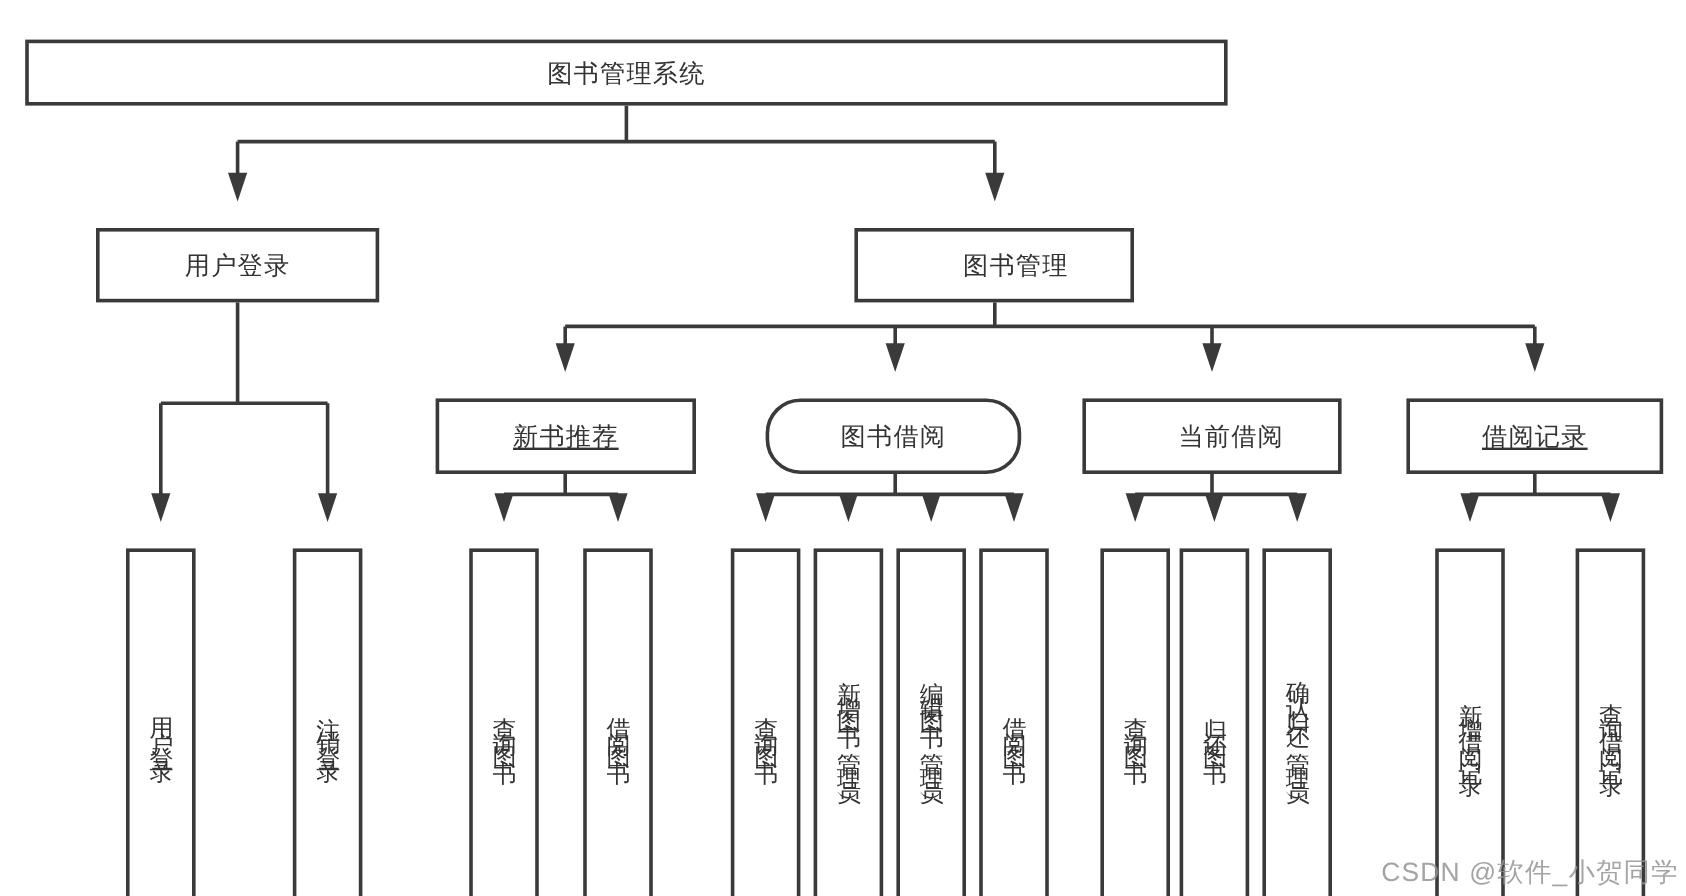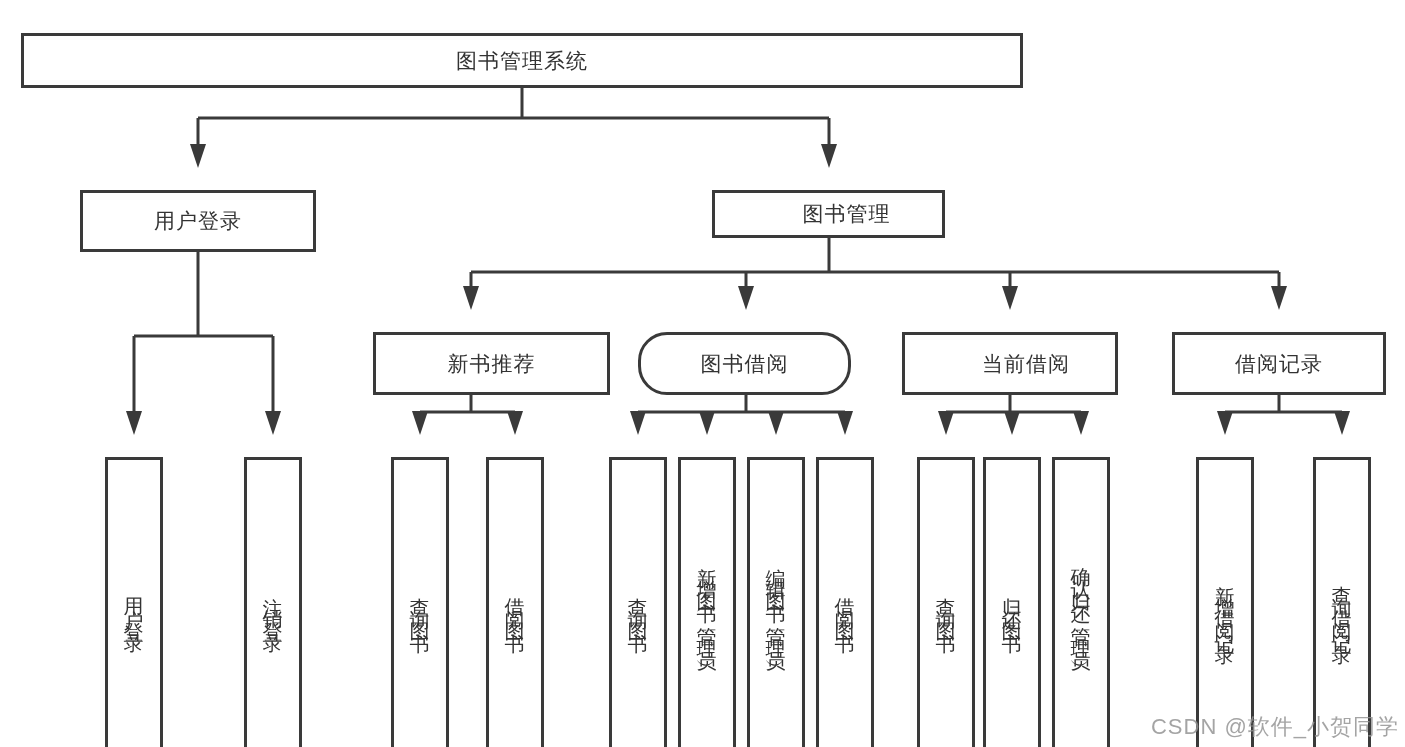--- a/index.html
+++ b/index.html
@@ -110,34 +110,34 @@
     </g>
   </svg>
 
   <div class="box hbox" style="left:21px; top:13px; width:1002px; height:55px;">
     <span class="label">图书管理系统</span>
   </div>
 
   <div class="box hbox" style="left:80px; top:170px; width:236px; height:62px;">
     <span class="label">用户登录</span>
   </div>
-  <div class="box hbox" style="left:712px; top:170px; width:233px; height:48px;padding-left:36px;">
+  <div class="box hbox" style="left:712px; top:170px; width:233px; height:62px;padding-left:36px;">
     <span class="label">图书管理</span>
   </div>
 
-  <div class="box hbox" style="left:373px; top:312px; width:237px; height:63px;">
+  <div class="box hbox" style="left:363px; top:312px; width:217px; height:63px;text-decoration:underline;">
     <span class="label">新书推荐</span>
   </div>
   <div class="box hbox" style="left:638px; top:312px; width:213px; height:63px;border-radius:29px;">
     <span class="label">图书借阅</span>
   </div>
   <div class="box hbox" style="left:902px; top:312px; width:216px; height:63px;padding-left:32px;">
     <span class="label">当前借阅</span>
   </div>
-  <div class="box hbox" style="left:1172px; top:312px; width:214px; height:63px;">
+  <div class="box hbox" style="left:1172px; top:312px; width:214px; height:63px;text-decoration:underline;">
     <span class="label">借阅记录</span>
   </div>
 
   <div class="box leaf" style="left:105px;">
     <span class="label">用户登录</span>
   </div>
   <div class="box leaf" style="left:244px;">
     <span class="label">注销登录</span>
   </div>
 

